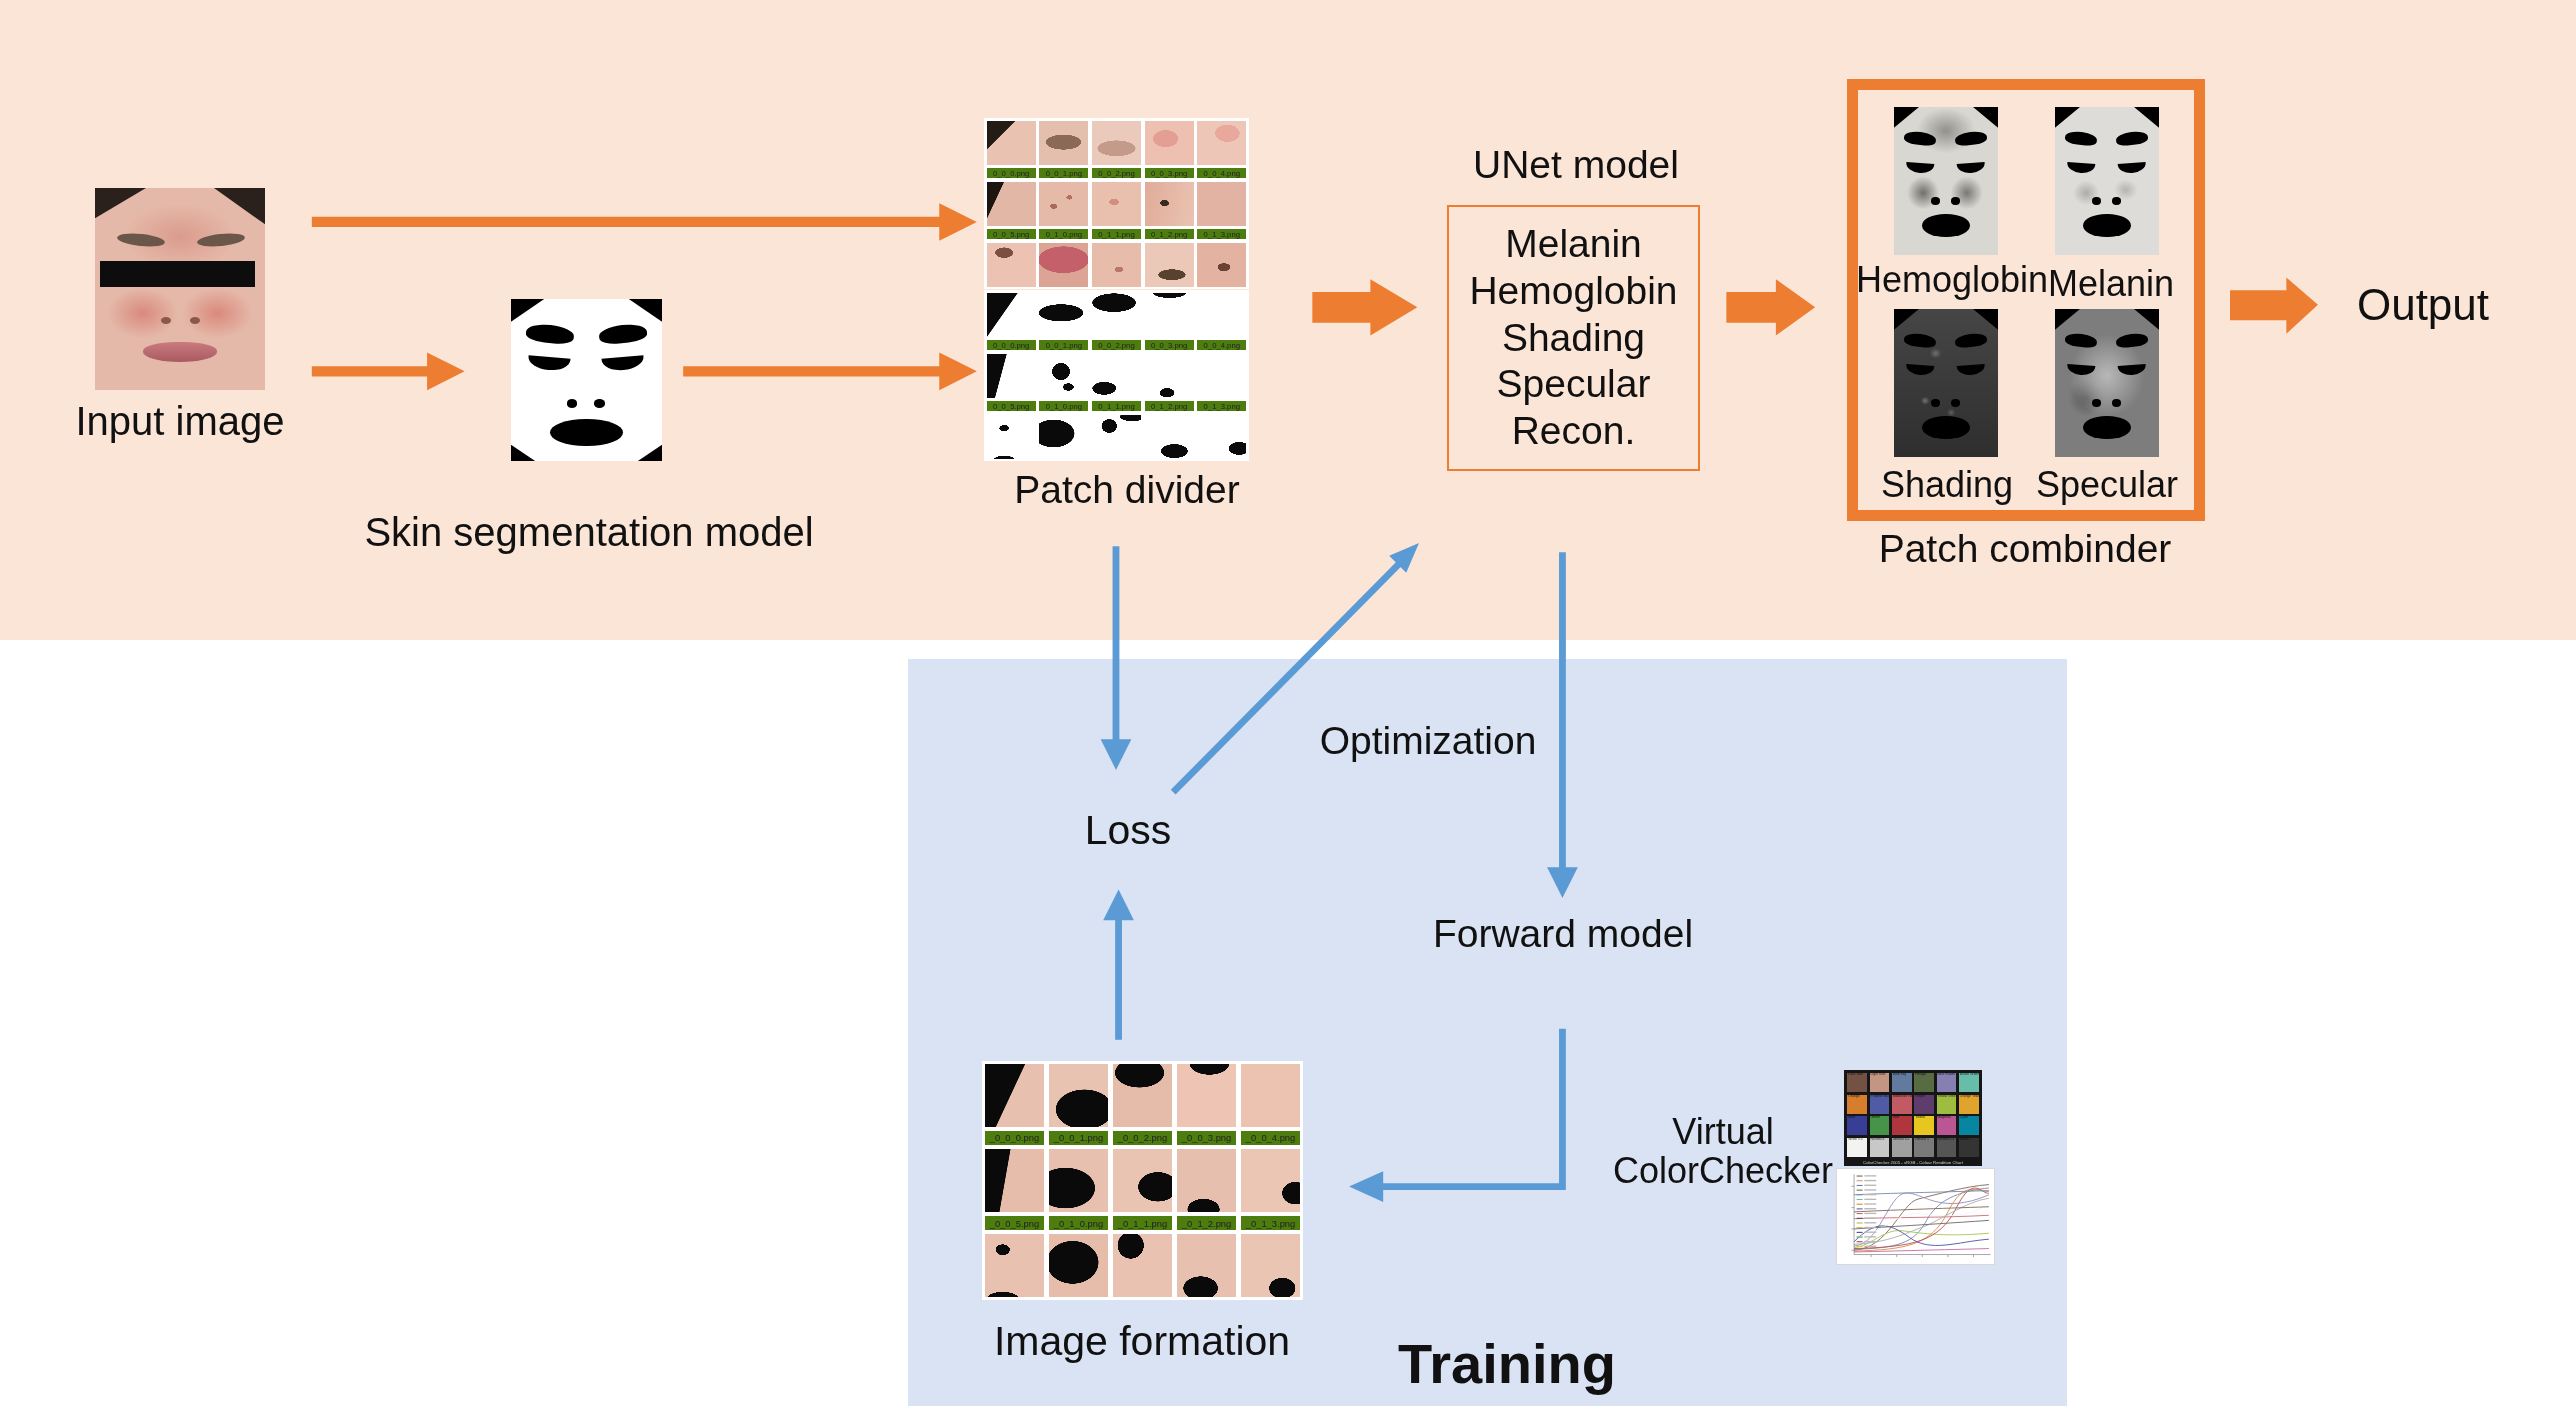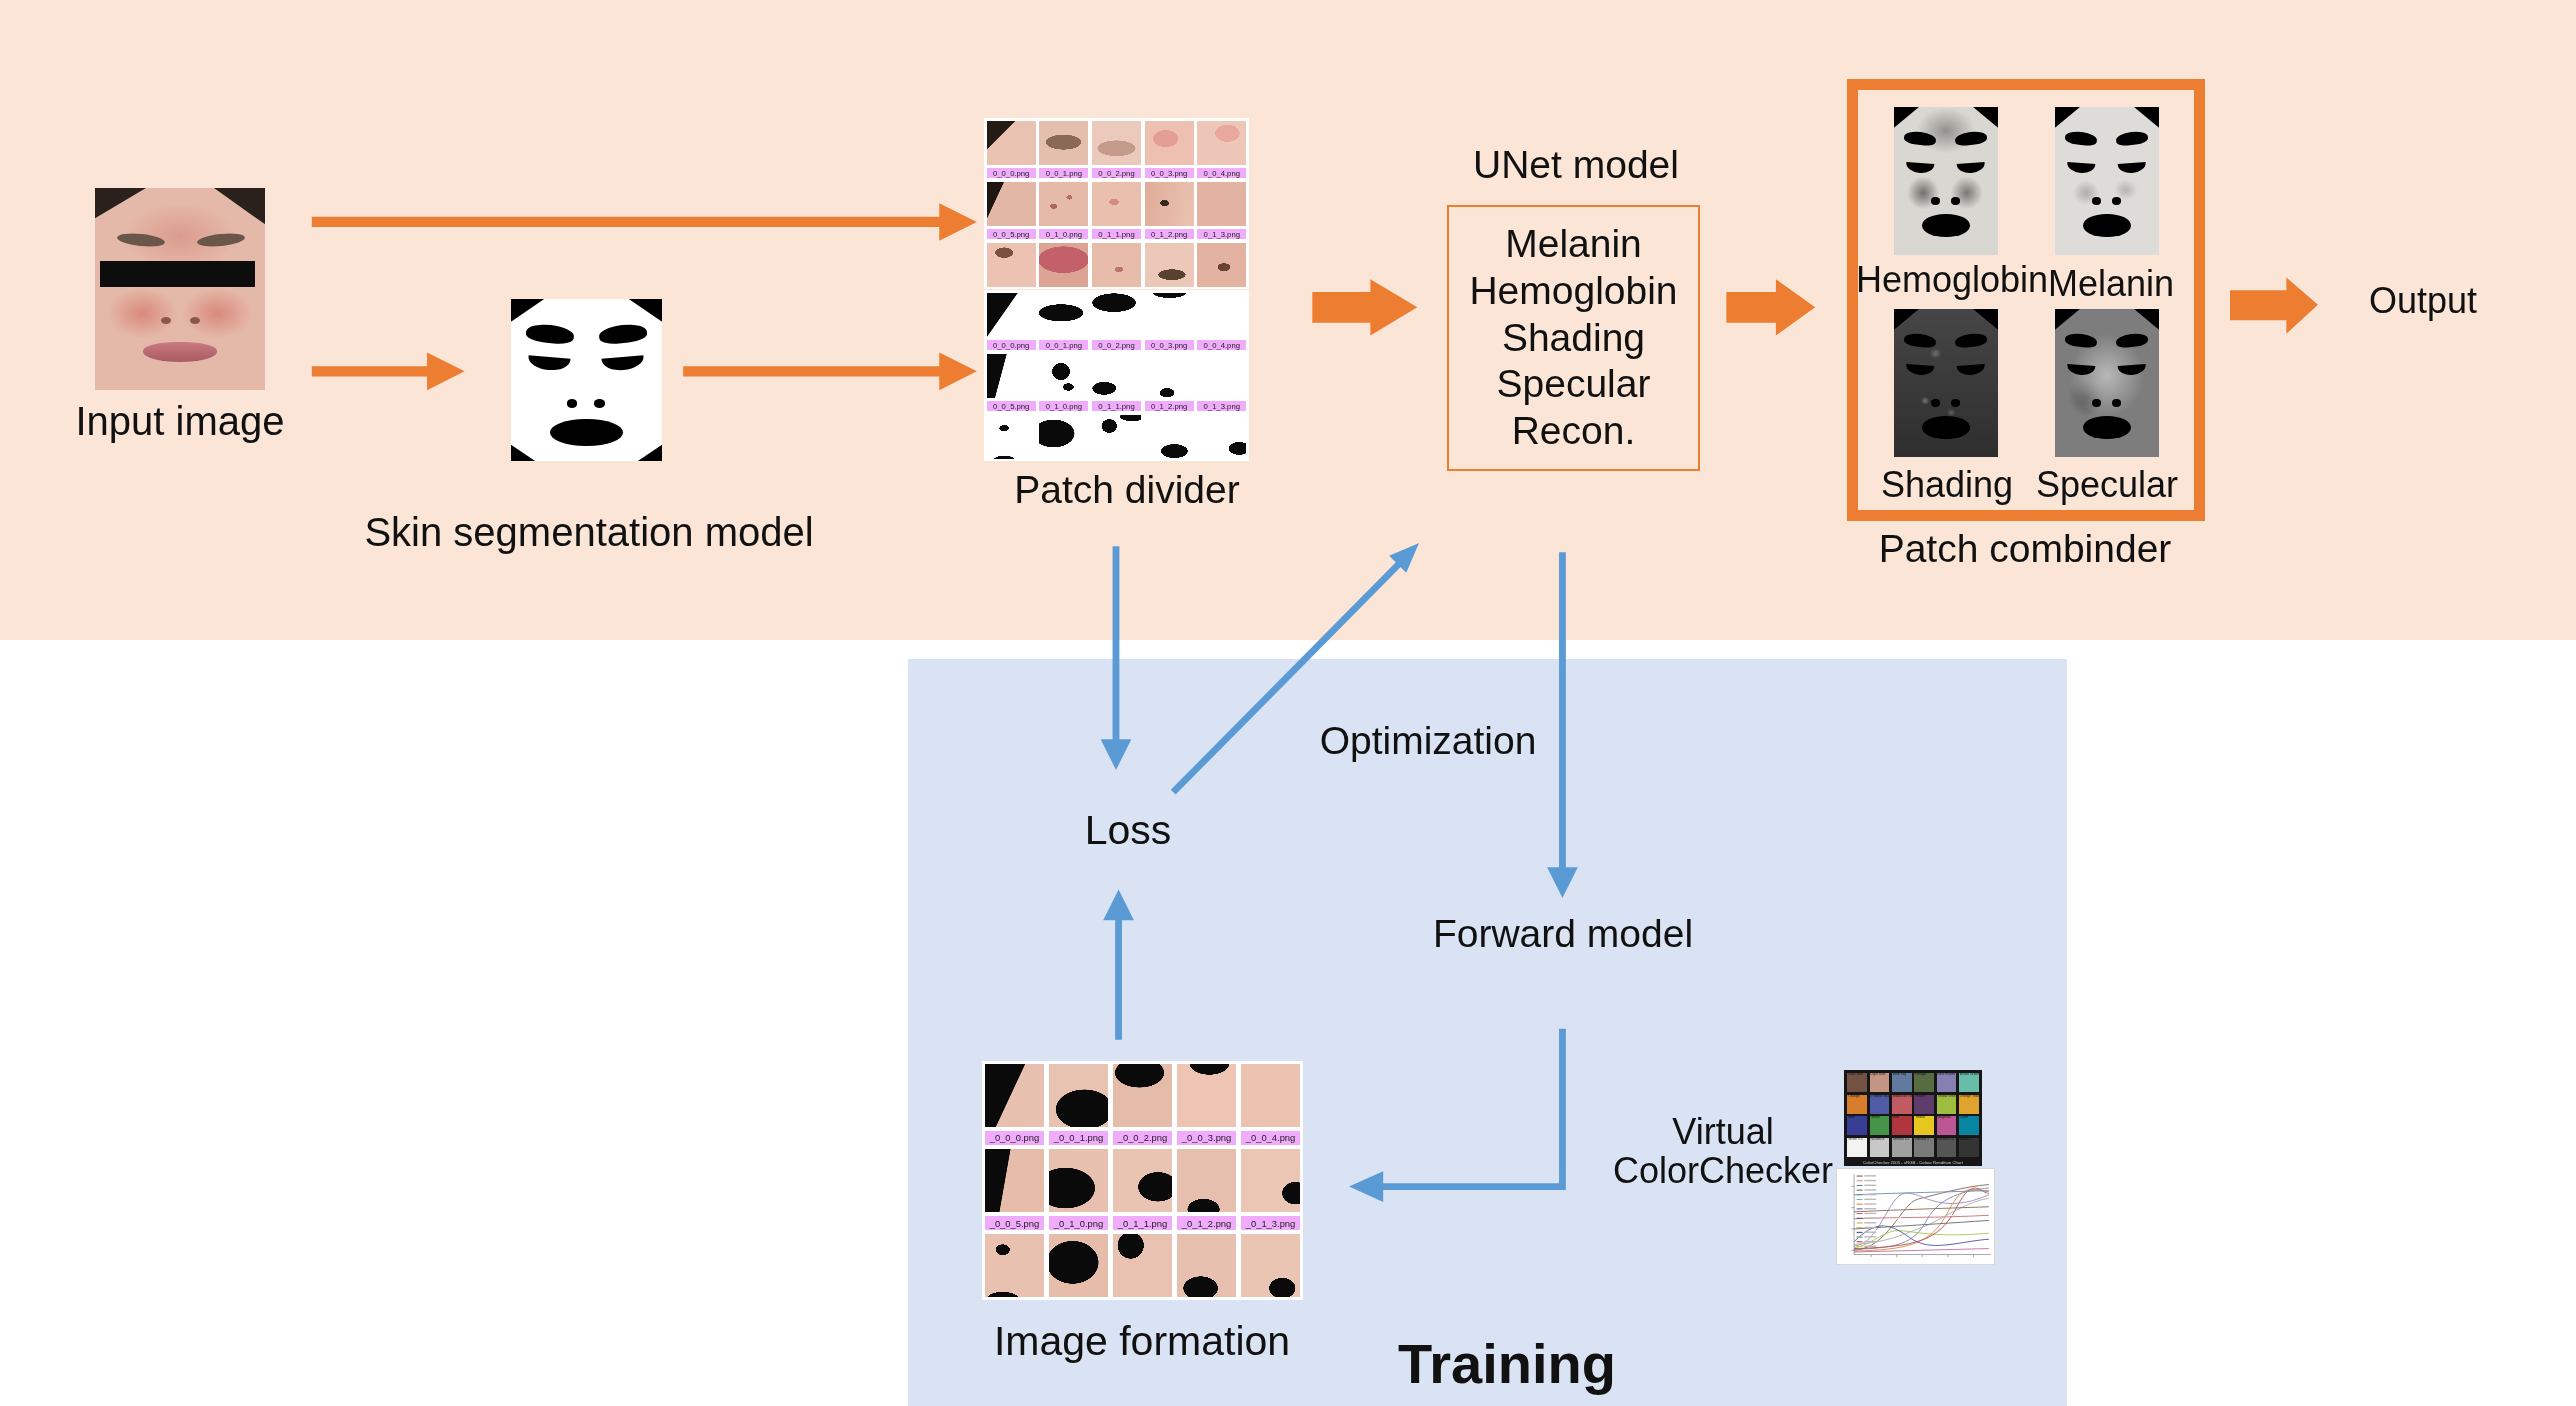--- a/index.html
+++ b/index.html
@@ -6,41 +6,41 @@
     --peach:#fbe5d6; --blue:#dae3f3; --orange:#ed7d31; --arrblue:#5b9bd5; --ink:#111;
   }
   html,body{margin:0;padding:0;background:#fff;}
   .canvas{position:relative;width:2576px;height:1406px;background:#fff;overflow:hidden;
           font-family:"Liberation Sans","DejaVu Sans",sans-serif;color:var(--ink);}
   .bg{position:absolute;}
   .bg-peach{left:0;top:0;width:2576px;height:640px;background:var(--peach);}
   .bg-blue{left:908px;top:659px;width:1159px;height:747px;background:var(--blue);}
   .txt{position:absolute;transform:translateX(-50%);white-space:nowrap;color:var(--ink);line-height:1.05;}
   .t-title{font-size:56px;font-weight:bold;}
-  .t-big{font-size:36px;}
+  .t-big{font-size:44px;}
   .t-lab46{font-size:39px;}
   .t-lab48{font-size:41px;}
   .t-lab44{font-size:40px;}
   .t-lab42{font-size:36px;}
   svg.overlay{position:absolute;left:0;top:0;pointer-events:none;}
   .o-stroke{stroke:var(--orange);fill:none;}
   .o-fill{fill:var(--orange);stroke:none;}
   .b-stroke{stroke:var(--arrblue);fill:none;}
   .b-fill{fill:var(--arrblue);stroke:none;}
   
   .unet-box{position:absolute;left:1447px;top:205px;width:249px;height:262px;border:2.6px solid var(--orange);
             display:flex;flex-direction:column;justify-content:center;align-items:center;font-size:39px;line-height:1.2;}
   .comb-box{position:absolute;left:1847px;top:79px;width:358px;height:442px;border:11px solid var(--orange);box-sizing:border-box;}
   
   .face{position:absolute;overflow:hidden;}
   .face .f{position:absolute;}
   
   .pgrid{position:absolute;background:#fff;display:grid;box-sizing:border-box;}
   .pgrid .cell{overflow:hidden;}
-  .pgrid .plab{display:flex;align-items:center;justify-content:center;background:#f0abfc;color:#222;overflow:hidden;text-align:center;}
+  .pgrid .plab{display:flex;align-items:center;justify-content:center;background:#4d7c0f;color:#222;overflow:hidden;text-align:center;}
   #grid-divider-photo,#grid-divider-mask{left:984px;width:265px;padding:2.6px;gap:3.4px;
       grid-template-columns:repeat(5,1fr);grid-template-rows:44px 10.2px 44px 10.2px 44px;}
   #grid-divider-photo{top:118px;} #grid-divider-mask{top:290px;}
   #grid-divider-photo .plab,#grid-divider-mask .plab{font-size:7.7px;}
   #grid-formation{left:982px;top:1061px;width:321px;padding:2.6px;gap:4.3px;
       grid-template-columns:repeat(5,1fr);grid-template-rows:63px 13.7px 63px 13.7px 63px;}
   #grid-formation .plab{font-size:9.4px;}
   
   .cchecker{position:absolute;left:1844px;top:1070px;width:138px;height:96px;background:#161616;
             display:grid;grid-template-columns:repeat(6,1fr);grid-template-rows:repeat(4,1fr);

